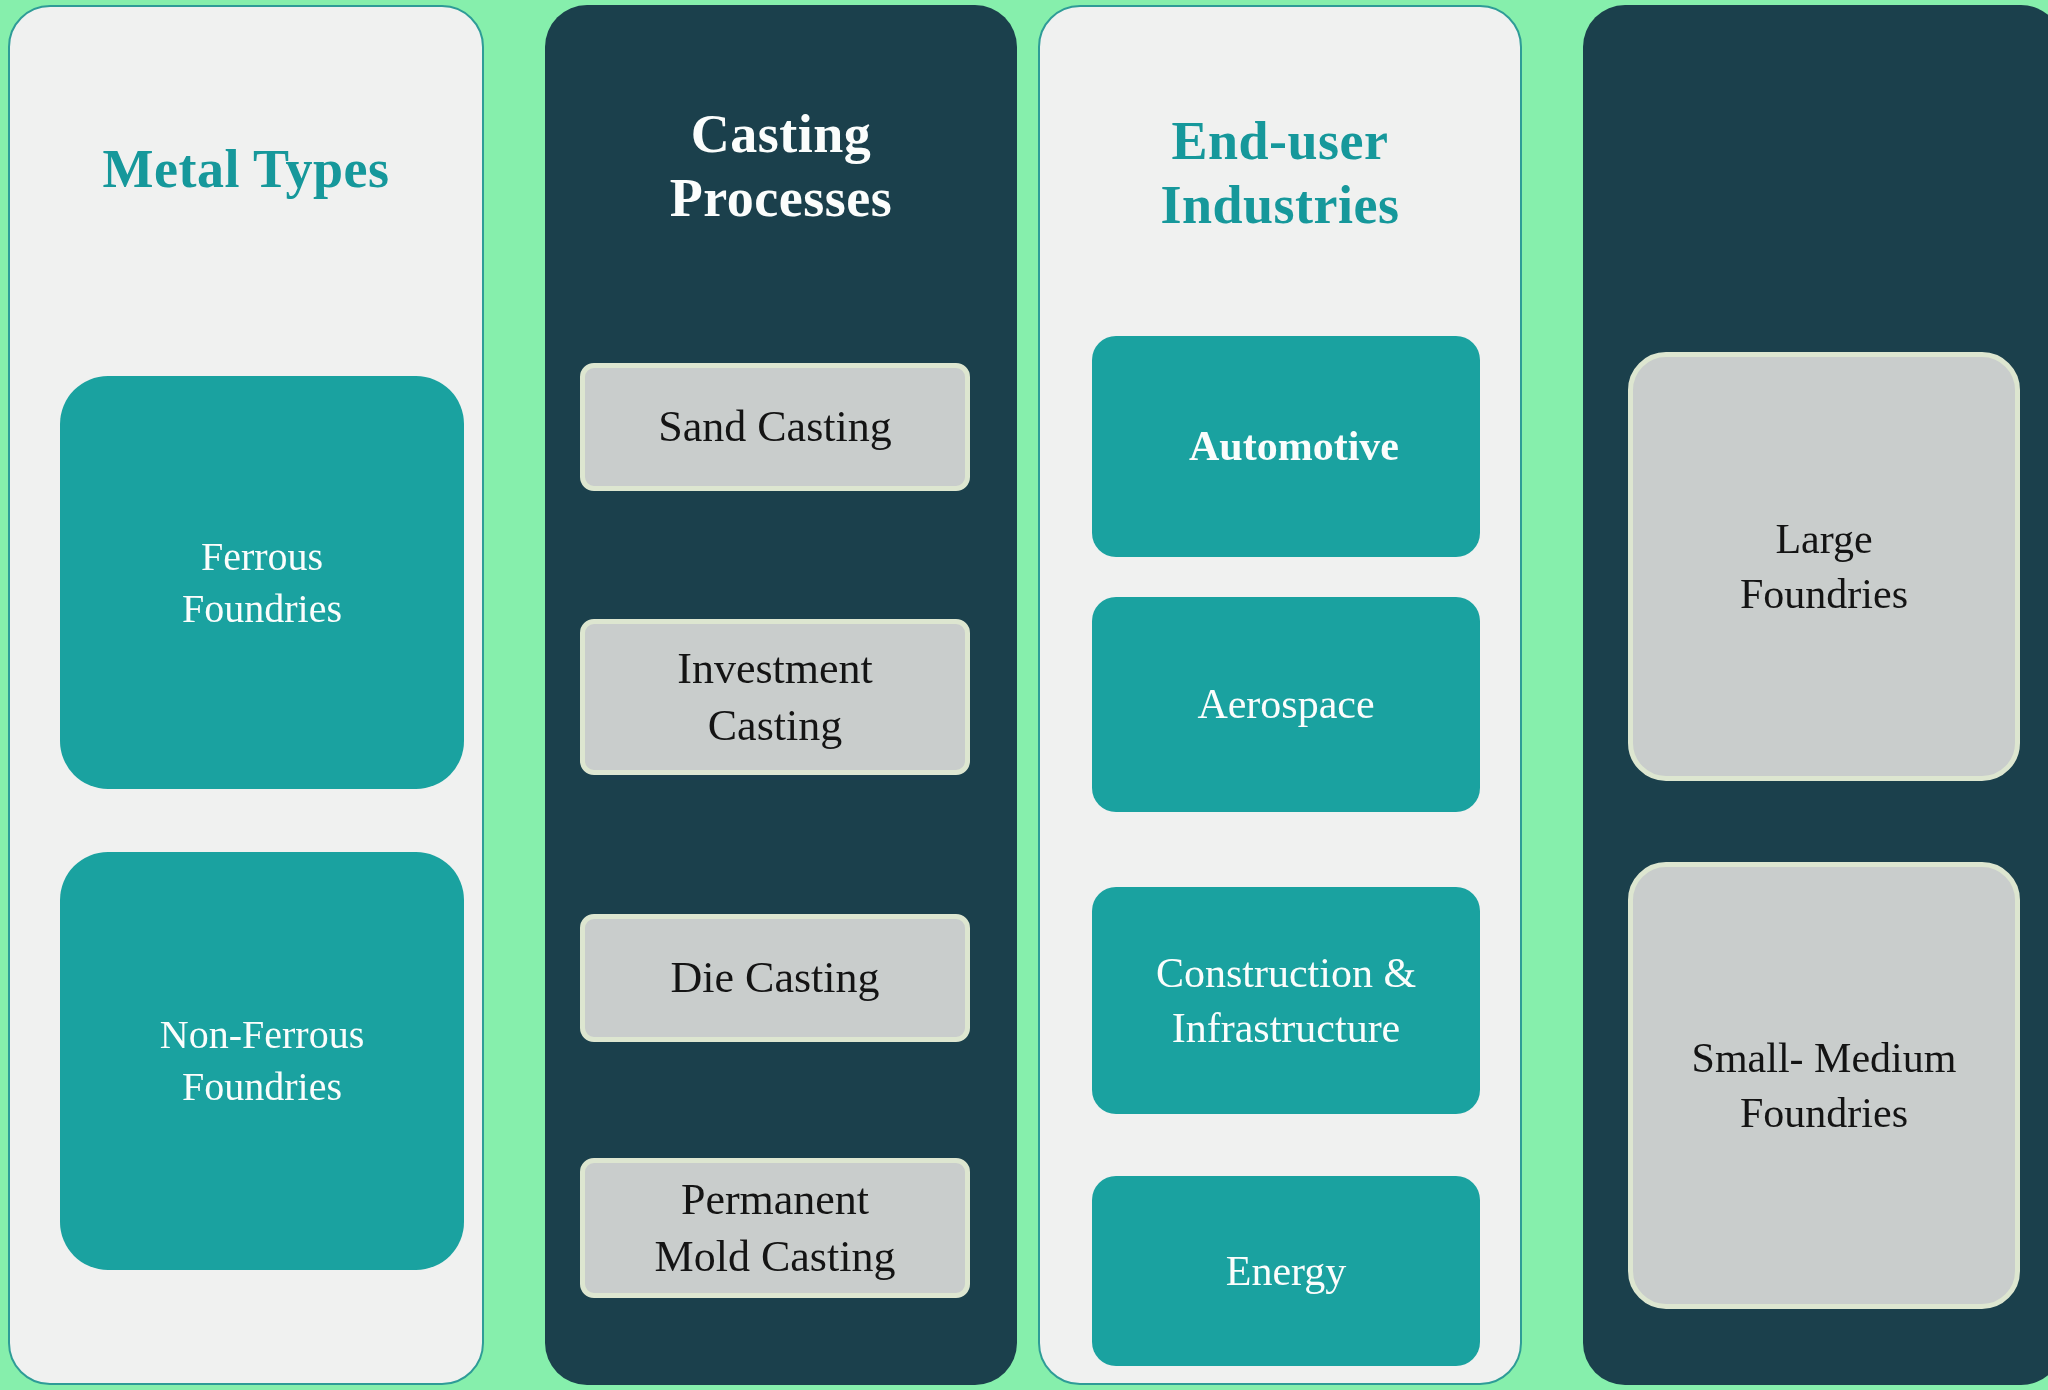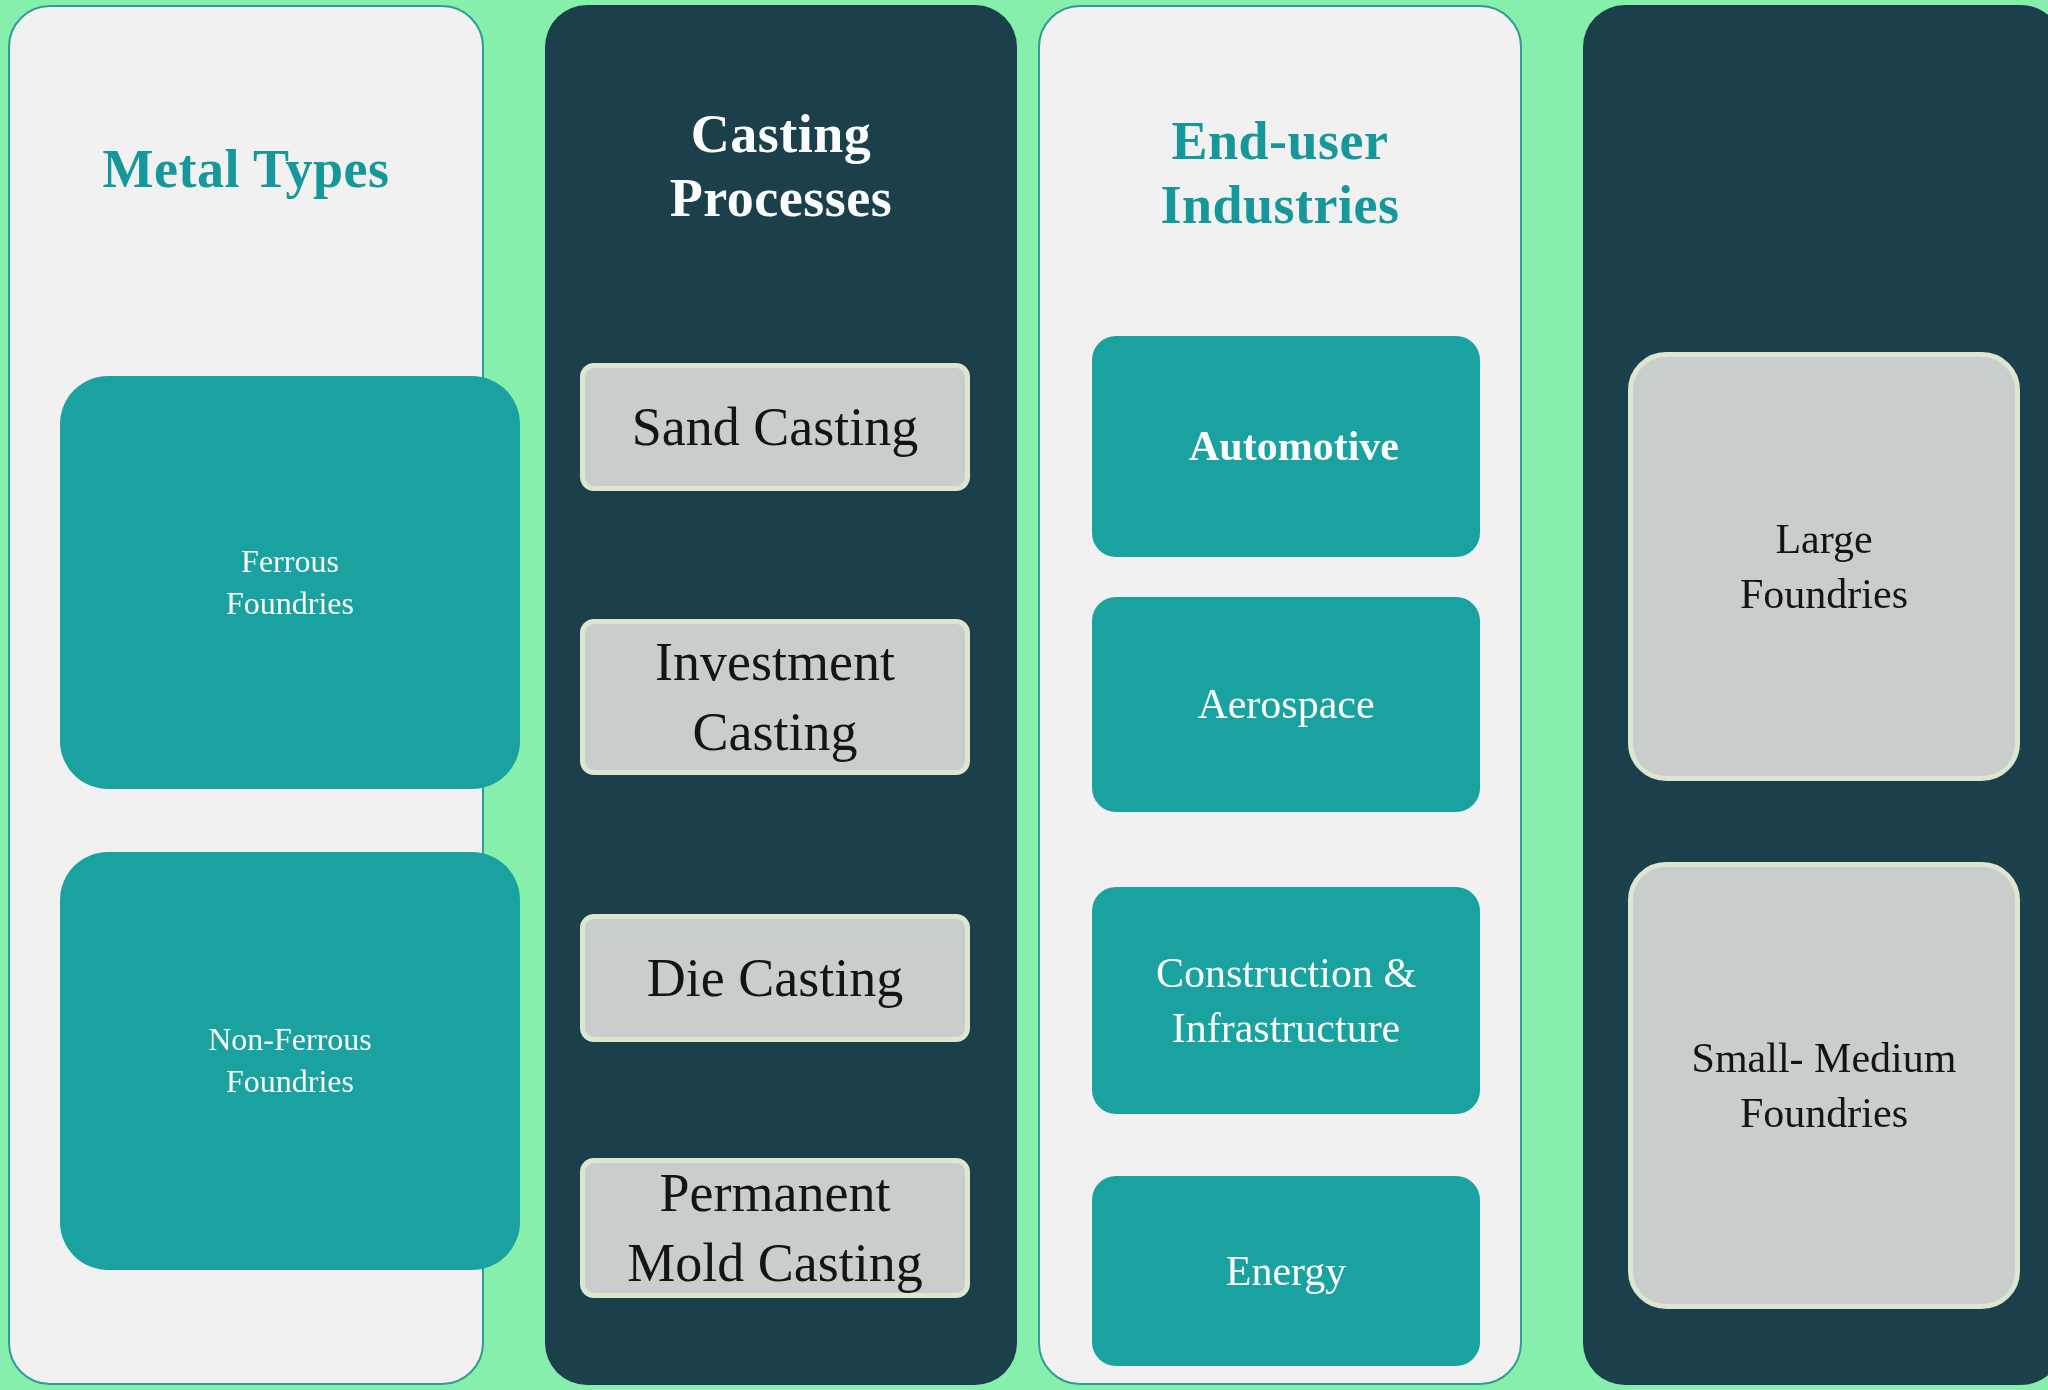--- a/index.html
+++ b/index.html
@@ -64,26 +64,26 @@
     color: #FBFDFC;
   }
   .box.gray {
     background: #C9CDCC;
     border: 5px solid #DDE6D0;
     color: #141414;
   }
   .bold { font-weight: 700; }
 
   
-  .c0b { left: 50px; width: 460px; border-radius: 48px; font-size: 32px; }
+  .c0b { left: 50px; width: 404px; border-radius: 48px; font-size: 40px; }
   .c0b0 { top: 369px; height: 413px; }
   .c0b1 { top: 845px; height: 418px; }
 
   
-  .c1b { left: 35px; width: 390px; border-radius: 14px; font-size: 54px; }
+  .c1b { left: 35px; width: 390px; border-radius: 14px; font-size: 44px; }
   .c1b0 { top: 358px;  height: 128px; }
   .c1b1 { top: 614px;  height: 156px; }
   .c1b2 { top: 909px;  height: 128px; }
   .c1b3 { top: 1153px; height: 140px; }
 
   
   .c2b { left: 52px; width: 388px; border-radius: 24px; font-size: 42px; }
   .c2b0 { top: 329px;  height: 221px; padding-left: 16px; }
   .c2b1 { top: 590px;  height: 215px; }
   .c2b2 { top: 880px;  height: 227px; }

